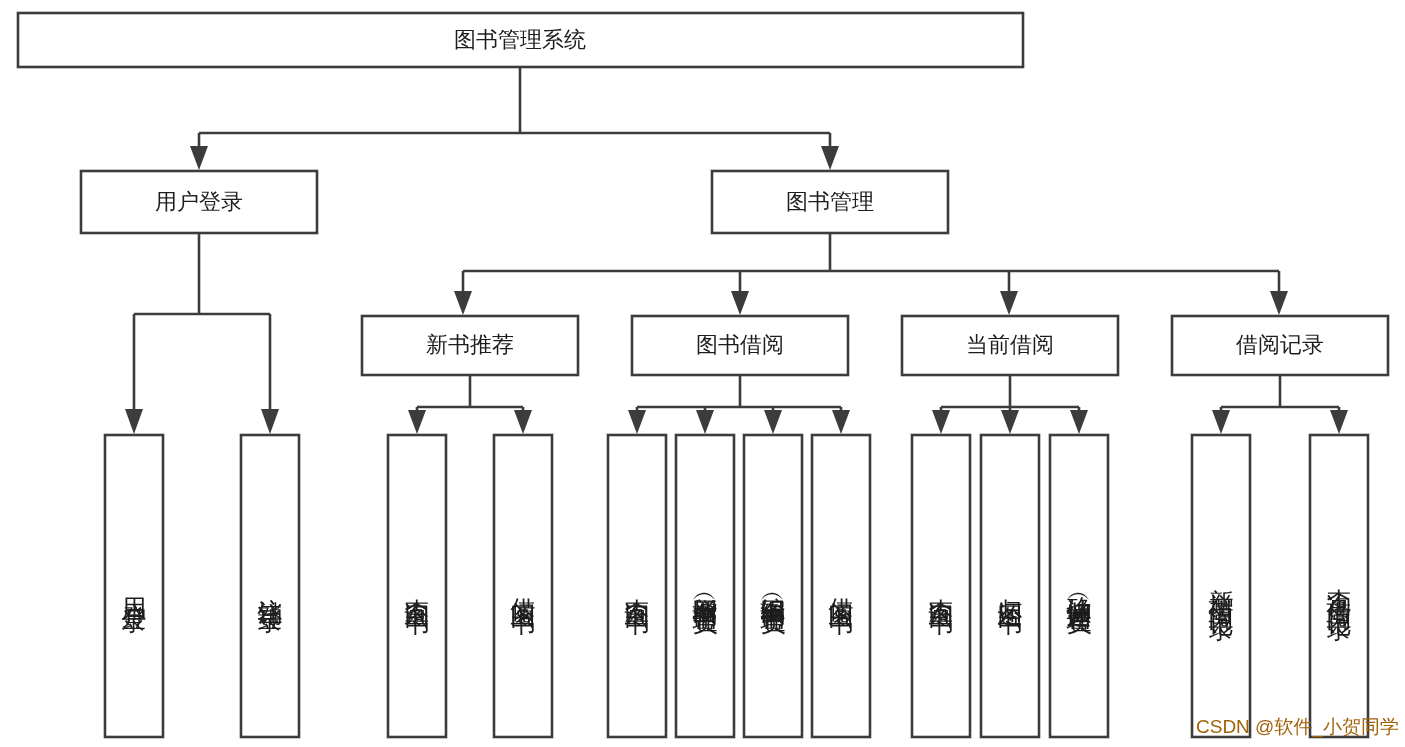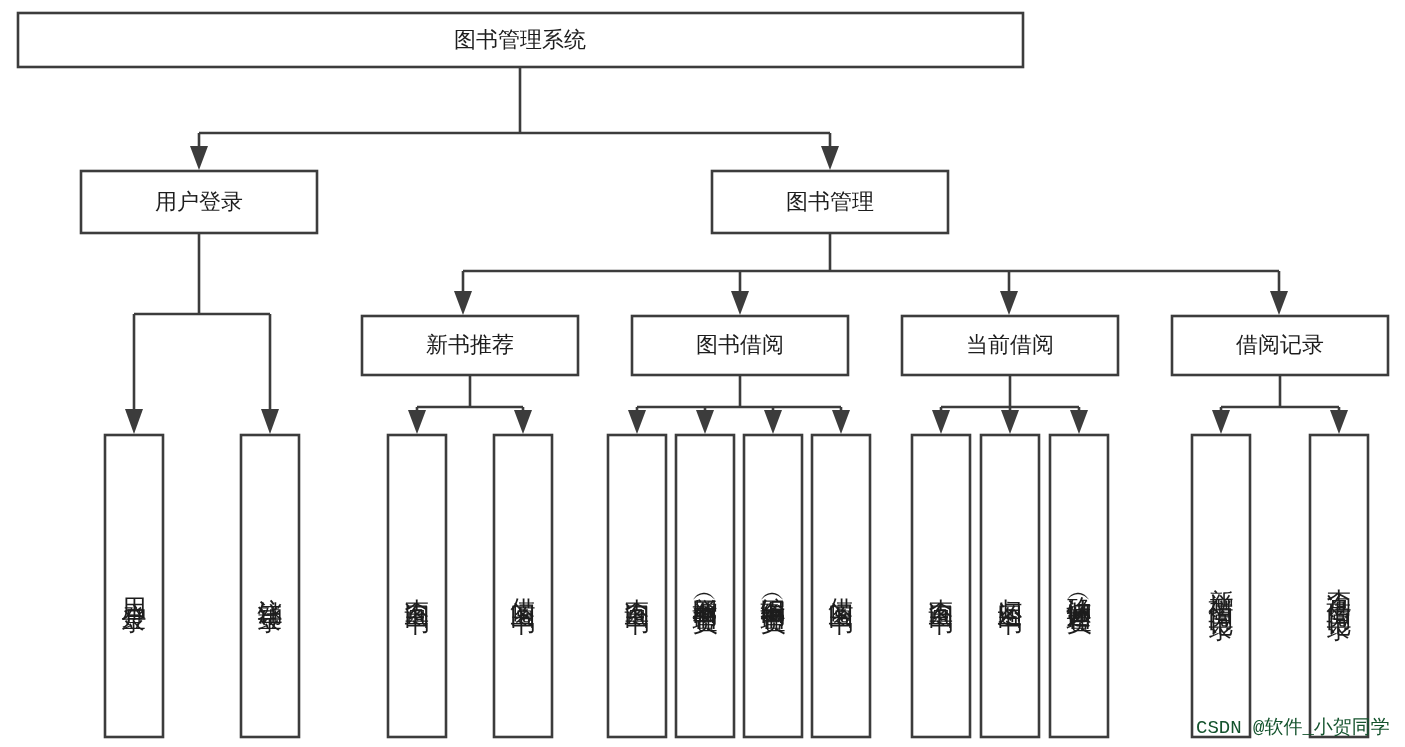--- a/index.html
+++ b/index.html
@@ -58,23 +58,23 @@
     color: #1d1d1d;
     letter-spacing: 4px;
     display: flex;
     align-items: center;
     justify-content: center;
     white-space: nowrap;
     user-select: none;
   }
   .watermark {
     position: absolute;
-    font-family: Liberation Mono, monospace;
+    font-family: Liberation Sans, sans-serif;
     font-size: 19px;
-    color: #14532d;
+    color: #a16207;
     white-space: nowrap;
     user-select: none;
   }
 </style>
 </head>
 <body>
 
 <div id="diagram-root">
 
   <svg class="diagram-svg" viewBox="0 0 1405 747">

